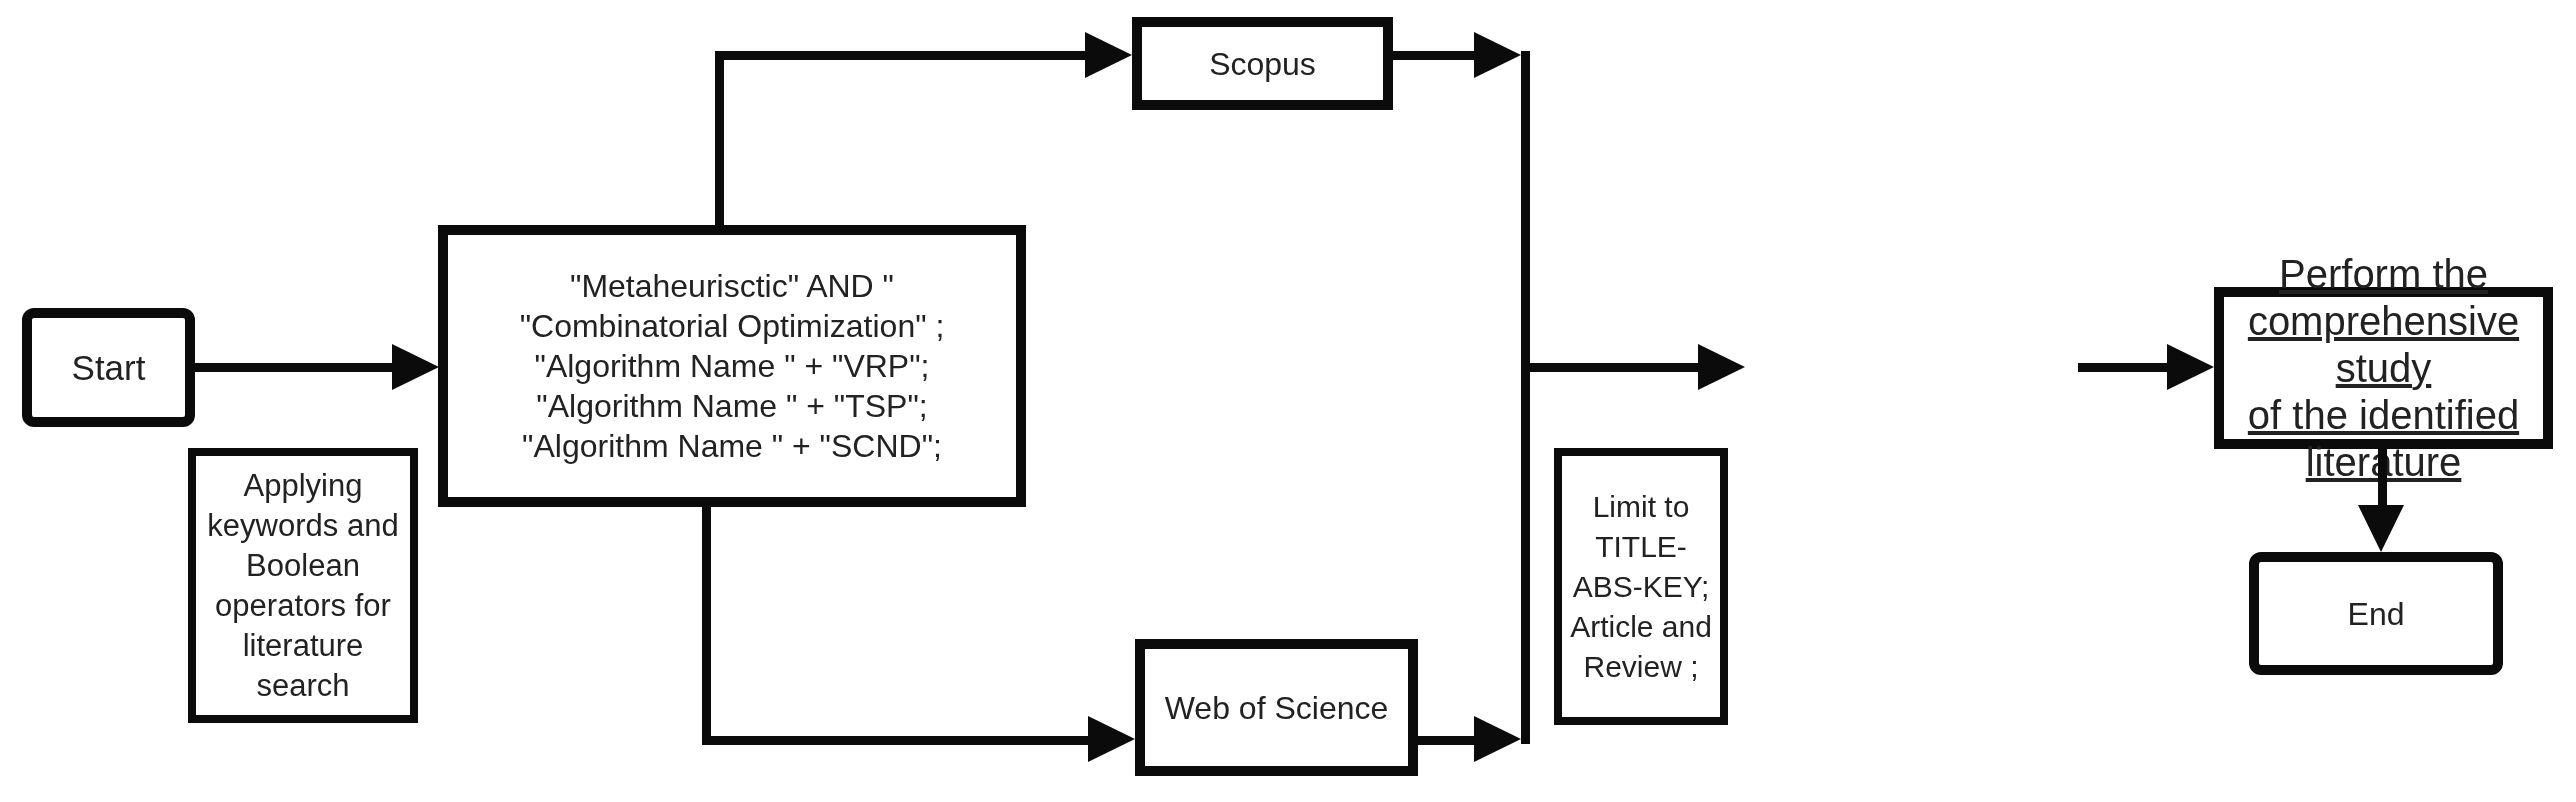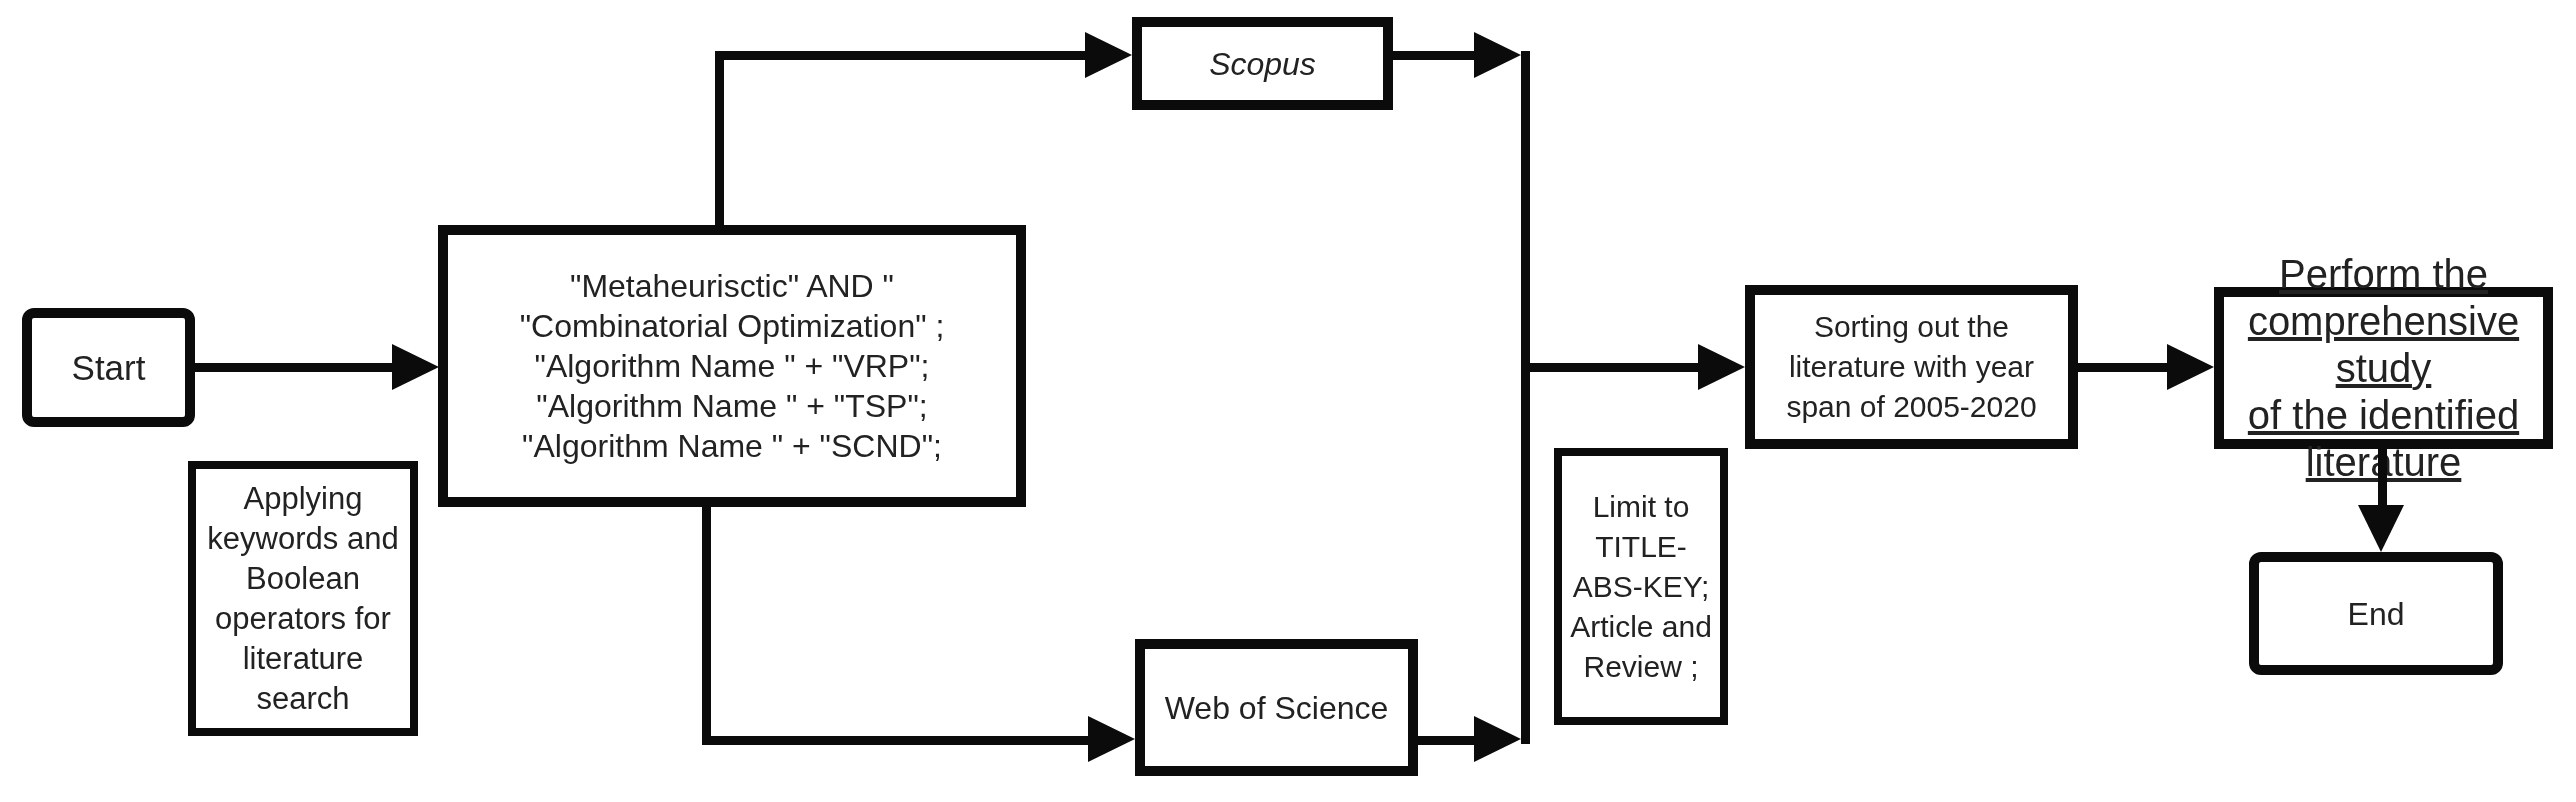--- a/index.html
+++ b/index.html
@@ -42,21 +42,21 @@
     border-left: 47px solid var(--line, #0b0b0b);
   }
   .head-down {
     position: absolute;
     width: 0; height: 0;
     border-left: 23.6px solid transparent;
     border-right: 23.6px solid transparent;
     border-top: 47px solid var(--line, #0b0b0b);
   }
   .t52 { font-size: 32px; line-height: 40px; }
-  .t50 { font-size: 31px; line-height: 40px; margin-top: 13px; }
+  .t50 { font-size: 31px; line-height: 40px; }
   .t48 { font-size: 30px; line-height: 40px; }
   .t48p { font-size: 40px; line-height: 47px; text-decoration: underline; }
   .t56 { font-size: 35px; line-height: 40px; }
 </style>
 </head>
 <body>
 
 <div id="canvas" style="--line: #0b0b0b; --text: #222222; --node-bg: #ffffff; --canvas-bg: #ffffff;">
 
   <div class="node terminator t56" style="left:22px; top:308px; width:173px; height:119px;">
@@ -73,41 +73,36 @@
   </div>
 
   <div class="node t52" style="left:438px; top:225px; width:588px; height:282px;">
     <span>"Metaheurisctic" AND "
 "Combinatorial Optimization" ;
 "Algorithm Name " + "VRP";
 "Algorithm Name " + "TSP";
 "Algorithm Name " + "SCND";</span>
   </div>
 
-  <div class="node t52" style="left:1132px; top:17.4px; width:261px; height:93px;font-style:italic;">
+  <div class="node t52" style="left:1132px; top:17.4px; width:261px; height:93px;">
     <span>Scopus</span>
   </div>
 
   <div class="node note t48" style="left:1554px; top:448px; width:174px; height:277px;">
     <span>Limit to
 TITLE-
 ABS-KEY;
 Article and
 Review ;</span>
   </div>
 
   <div class="node t52" style="left:1135px; top:639px; width:283px; height:137px;">
     <span>Web of Science</span>
   </div>
 
-  <div class="node t48" style="left:1745px; top:285px; width:333px; height:164px;">
-    <span>Sorting out the
-literature with year
-span of 2005-2020</span>
-  </div>
 
   <div class="node t48p" style="left:2214px; top:287px; width:339px; height:162px;">
     <span>Perform the
 comprehensive study
 of the identified
 literature</span>
   </div>
 
   <div class="node terminator t52" style="left:2249px; top:552px; width:254px; height:123px;">
     <span>End</span>

